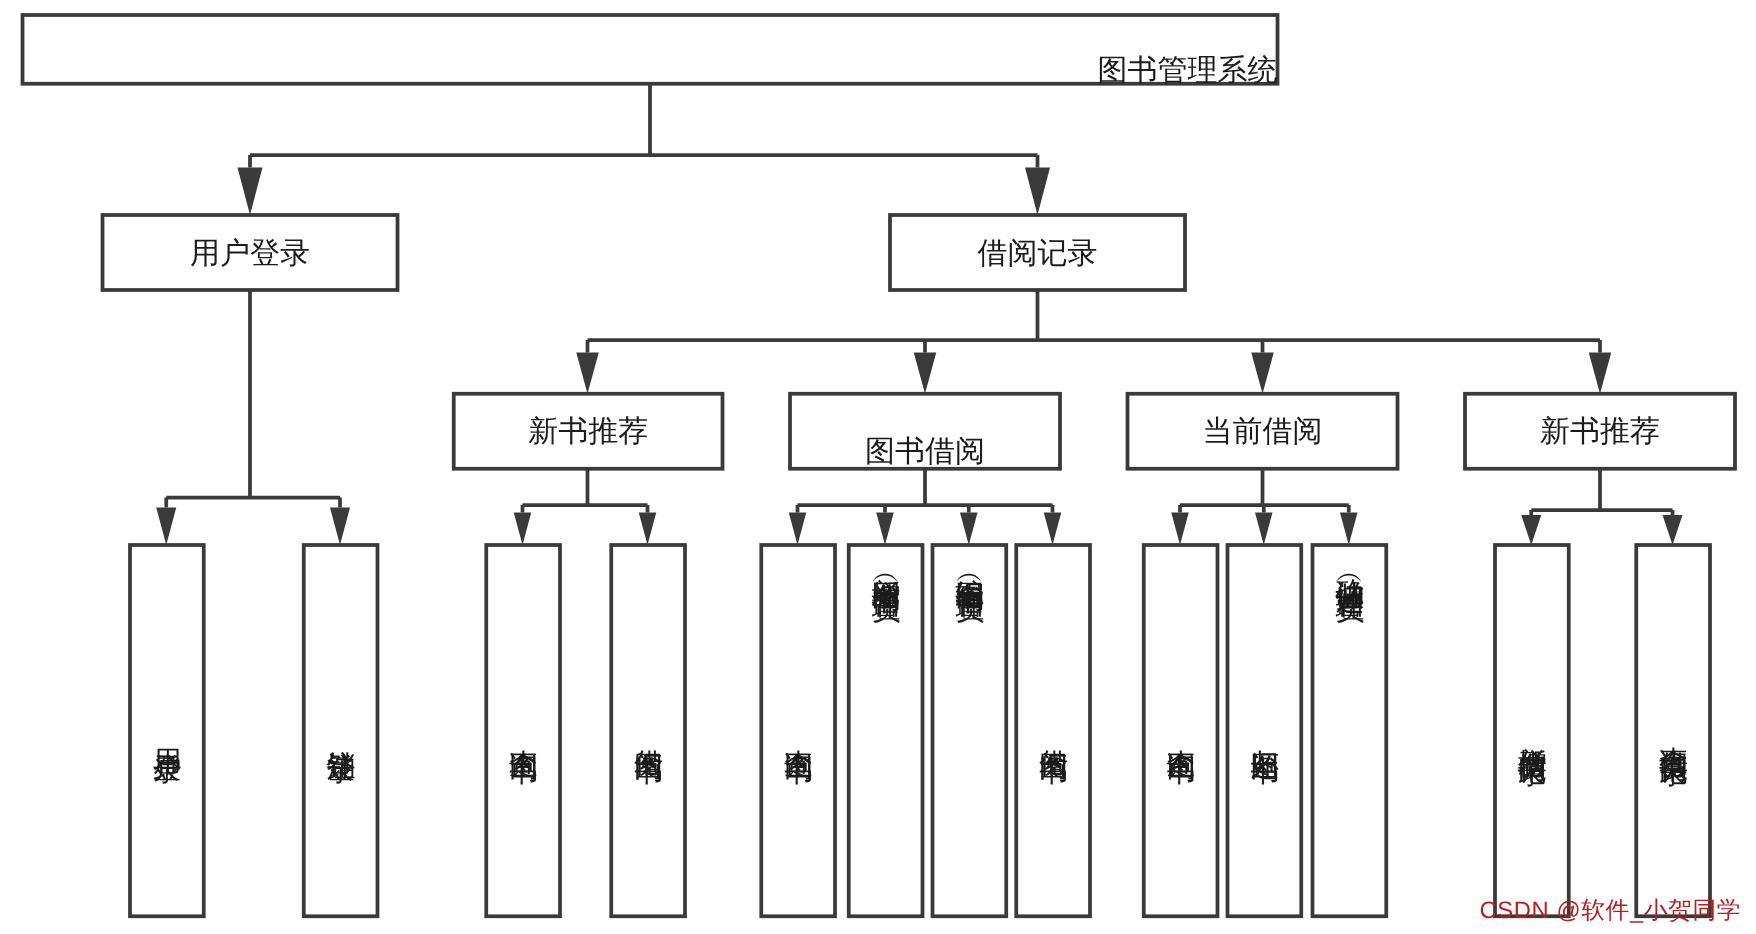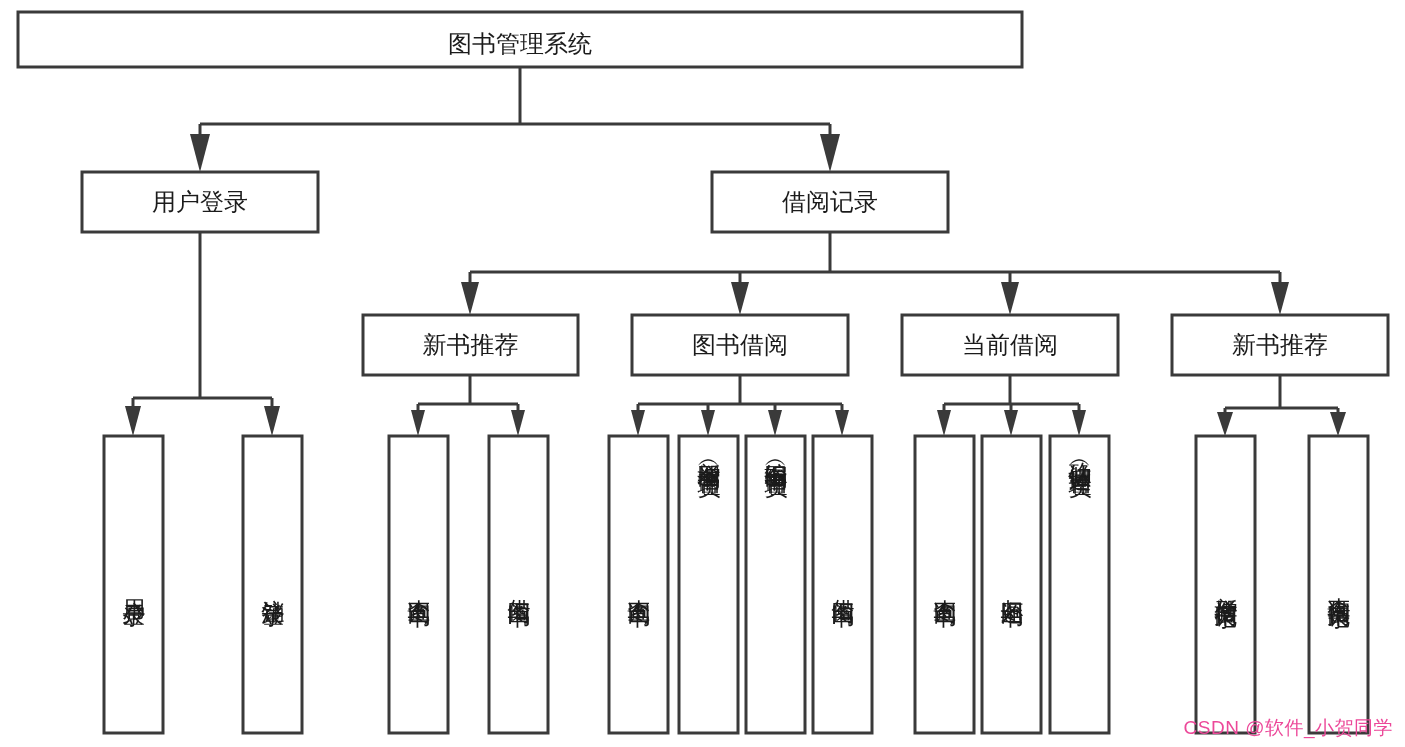--- a/index.html
+++ b/index.html
@@ -70,21 +70,21 @@
     font-size: 24px;
     color: #1b1b1b;
     white-space: nowrap;
   }
   #watermark {
     position: absolute;
     right: 12px;
     bottom: 6px;
     font-family: "Liberation Sans", "DejaVu Sans", sans-serif;
     font-size: 19px;
-    color: #ec4899;
+    color: #b91c1c;
     white-space: nowrap;
     letter-spacing: 0.5px;
     margin-left: 28px;
   }
 </style>
 </head>
 <body>
 
 <div id="diagram-root">
 
@@ -185,37 +185,37 @@
     <rect class="node-box" x="813" y="436" width="59" height="297"></rect>
 
     <rect class="node-box" x="915" y="436" width="59" height="297"></rect>
     <rect class="node-box" x="982" y="436" width="59" height="297"></rect>
     <rect class="node-box" x="1050" y="436" width="59" height="297"></rect>
 
     <rect class="node-box" x="1196" y="436" width="59" height="297"></rect>
     <rect class="node-box" x="1309" y="436" width="59" height="297"></rect>
   </svg>
 
-  <div class="hlabel-wrap" style="left:18px; top:16px; width:1004px; height:55px;">
+  <div class="hlabel-wrap" style="left:18px; top:28px; width:1004px; height:55px;justify-content:flex-end;">
     <span class="hlabel-text">图书管理系统</span>
   </div>
 
   <div class="hlabel-wrap" style="left:82px; top:172px; width:236px; height:60px;">
     <span class="hlabel-text">用户登录</span>
   </div>
 
   <div class="hlabel-wrap" style="left:712px; top:172px; width:236px; height:60px;">
     <span class="hlabel-text">借阅记录</span>
   </div>
 
   <div class="hlabel-wrap" style="left:363px; top:315px; width:215px; height:60px;">
     <span class="hlabel-text">新书推荐</span>
   </div>
 
-  <div class="hlabel-wrap" style="left:632px; top:315px; width:216px; height:60px;">
+  <div class="hlabel-wrap" style="left:632px; top:331px; width:216px; height:60px;">
     <span class="hlabel-text">图书借阅</span>
   </div>
 
   <div class="hlabel-wrap" style="left:902px; top:315px; width:216px; height:60px;">
     <span class="hlabel-text">当前借阅</span>
   </div>
 
   <div class="hlabel-wrap" style="left:1172px; top:315px; width:216px; height:60px;">
     <span class="hlabel-text">新书推荐</span>
   </div>

